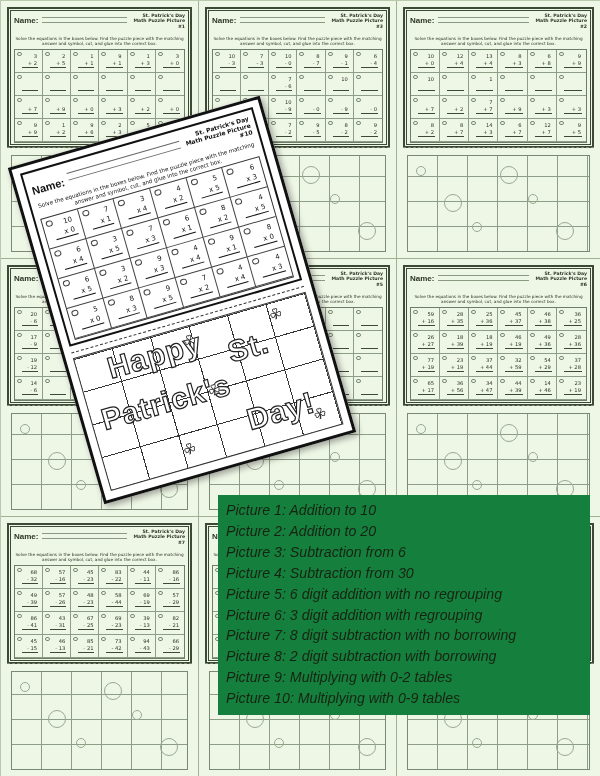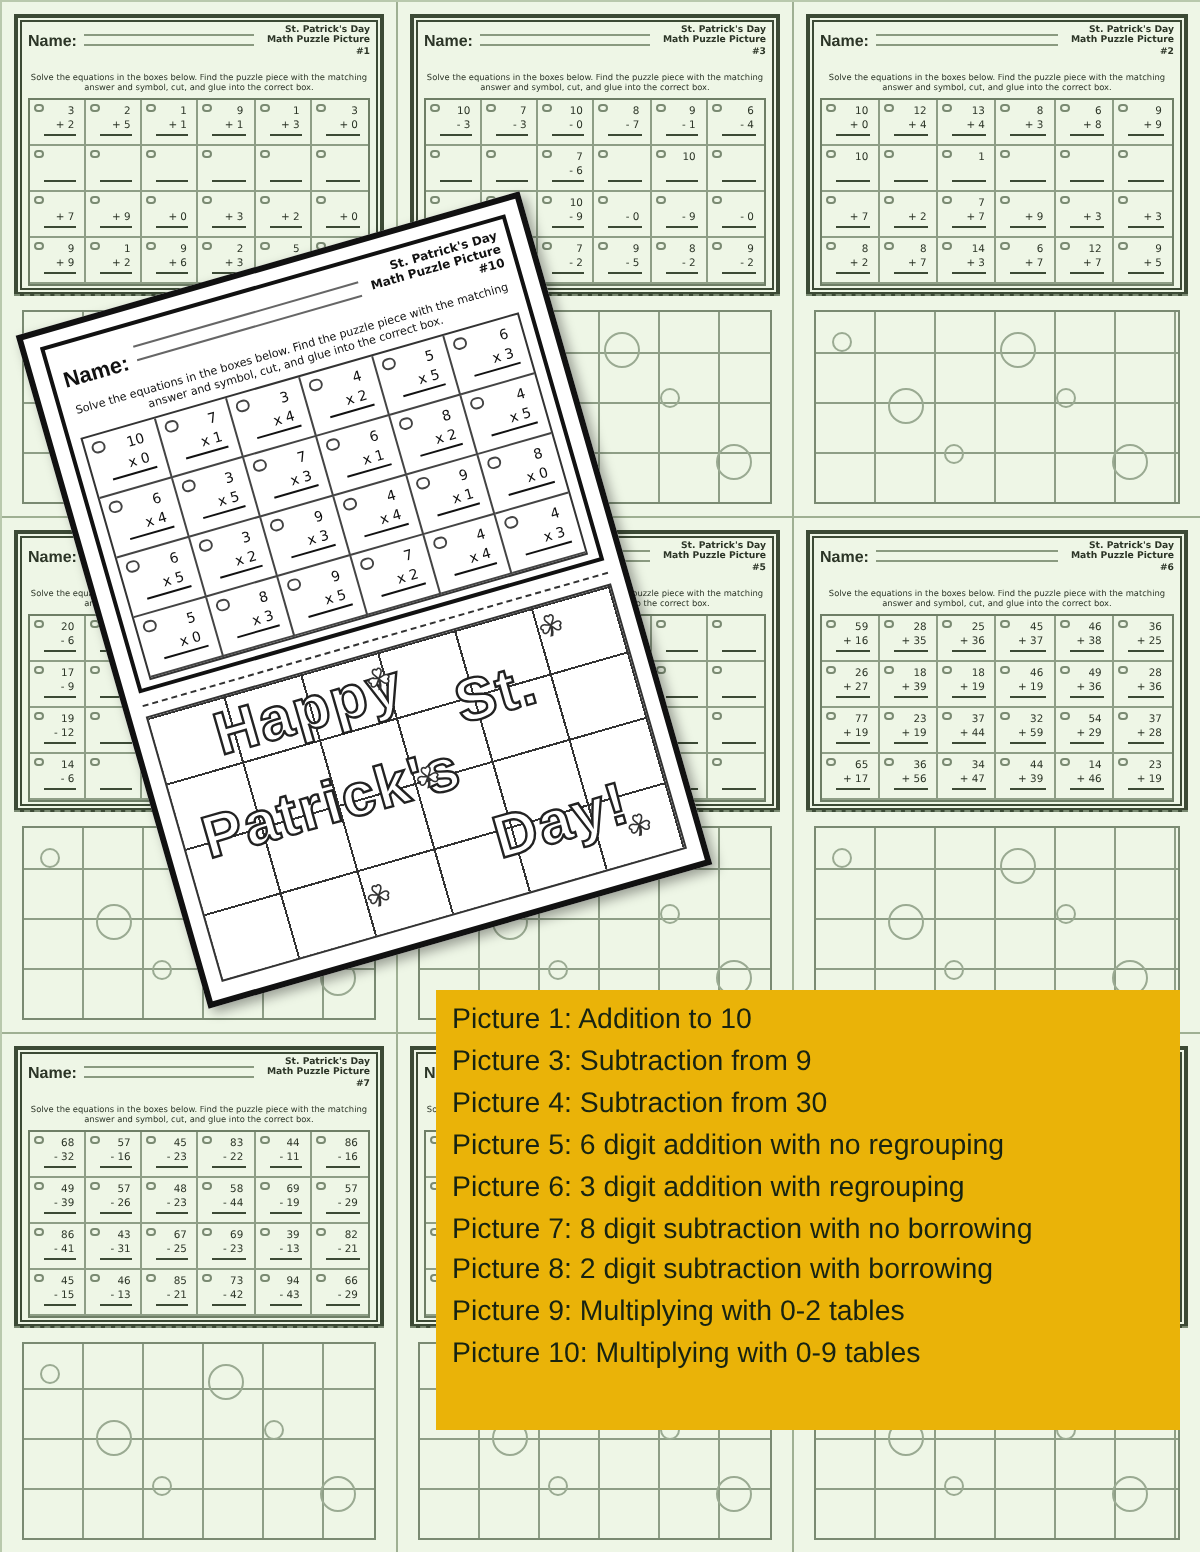--- a/index.html
+++ b/index.html
@@ -93,23 +93,24 @@
     position: absolute; left: 0; top: 60px; width: 600px; text-align: center;
     font-family: "DejaVu Sans", sans-serif; font-weight: bold; font-size: 34px; letter-spacing: -0.5px;
     color: #0d0d0d;
     text-shadow: 0 0 6px #8fd45a, 0 0 10px #8fd45a, 0 0 14px #8fd45a, 0 0 4px #a6e07a;
     z-index: 5;
   }
 
   
   .skills {
     position: absolute; left: 217px; top: 494px; width: 372px; height: 220px;
-    background: #eab308;
+    background: #15803d;
     padding: 5px 8px;
     z-index: 6;
+    font-style: italic;
   }
   .skills .row {
     font-family: "Liberation Sans", sans-serif; font-size: 14.2px; line-height: 20.9px; color: #172312; white-space: nowrap;
   }
 </style>
 </head>
 <body>
 
 <div class="canvas">
 
@@ -1806,21 +1807,22 @@
       <span class="shamrock" style="left:200px;top:4px;">☘</span>
       <span class="shamrock" style="left:120px;top:60px;">☘</span>
       <span class="shamrock" style="left:80px;top:110px;">☘</span>
       <span class="shamrock" style="left:215px;top:112px;">☘</span>
     </div>
   </div>
 
 
   <div class="skills">
     <div class="row">Picture 1: Addition to 10</div>
-    <div class="row">Picture 3: Subtraction from 9</div>
+    <div class="row">Picture 2: Addition to 20</div>
+    <div class="row">Picture 3: Subtraction from 6</div>
     <div class="row">Picture 4: Subtraction from 30</div>
     <div class="row">Picture 5: 6 digit addition with no regrouping</div>
     <div class="row">Picture 6: 3 digit addition with regrouping</div>
     <div class="row">Picture 7: 8 digit subtraction with no borrowing</div>
     <div class="row">Picture 8: 2 digit subtraction with borrowing</div>
     <div class="row">Picture 9: Multiplying with 0-2 tables</div>
     <div class="row">Picture 10: Multiplying with 0-9 tables</div>
   </div>
 </div>
 

